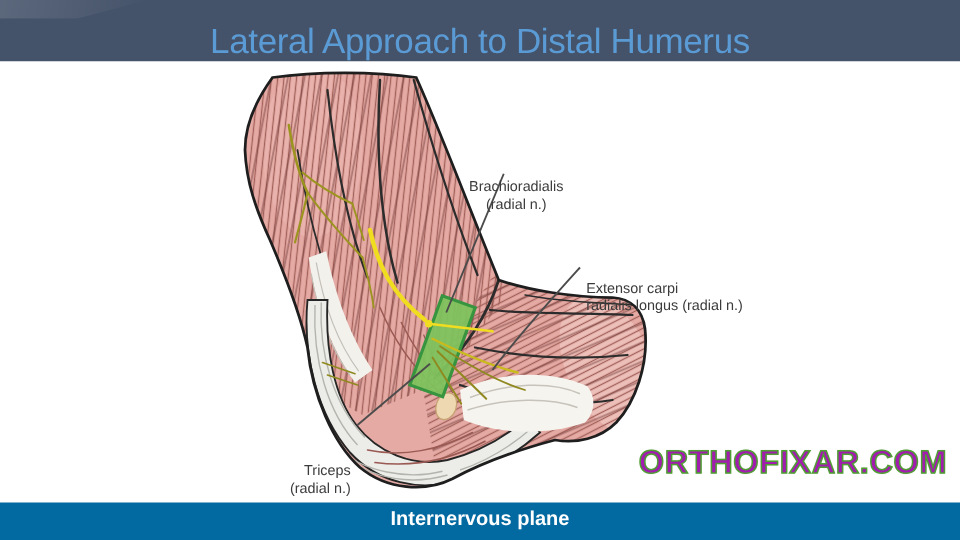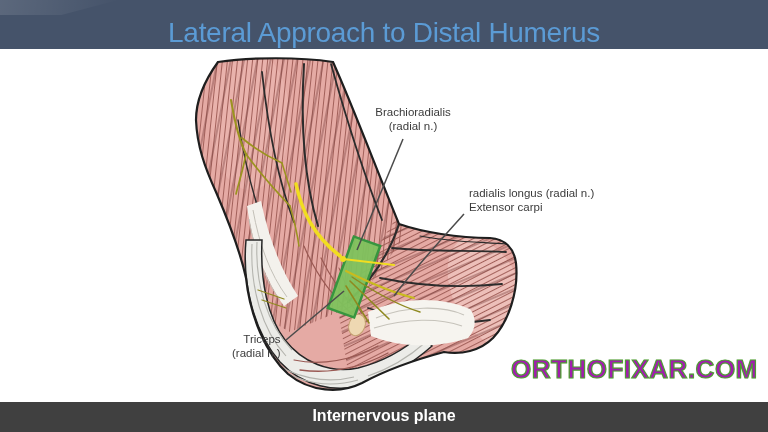--- a/index.html
+++ b/index.html
@@ -17,28 +17,28 @@
     background:linear-gradient(100deg,rgba(255,255,255,.12),rgba(255,255,255,0));
     clip-path:polygon(0 0,100% 0,52% 100%,0 100%);
   }
   .header-title{
     color:#5b9bd5;font-size:28px;font-weight:500;letter-spacing:-0.3px;
     margin-top:-2px;white-space:nowrap;
   }
   
   .footer{
     position:absolute;left:0;top:402px;width:768px;height:30px;
-    background:#404040;display:flex;align-items:center;justify-content:center;
+    background:#0369a1;display:flex;align-items:center;justify-content:center;
   }
   .footer-label{color:#ffffff;font-size:16px;font-weight:bold;margin-top:-3px;}
   
   .figure-svg{position:absolute;left:0;top:0;width:768px;height:432px;}
   .fig-label{
     position:absolute;color:#3b3b3b;font-size:11.5px;line-height:13.5px;
-    font-family:"Liberation Sans",sans-serif;white-space:nowrap;
+    font-family:"Liberation Sans",sans-serif;white-space:nowrap;margin-top:38px;
   }
   .lbl-brachioradialis{left:352px;top:106px;width:122px;text-align:center;}
   .lbl-ecrl{left:469px;top:187px;text-align:left;}
   .lbl-triceps{left:232px;top:333px;text-align:right;}
   
   .watermark{
     position:absolute;left:511px;top:354px;
     font-size:26px;font-weight:bold;letter-spacing:0.5px;
     color:#a21caf;-webkit-text-stroke:1.2px #4f9d33;
     text-shadow:0 0 1px #4f9d33;white-space:nowrap;
@@ -165,22 +165,22 @@
       <path d="M464,214 C445,235 415,268 394,296"></path>
       <path d="M286,340 L344,291"></path>
     </g>
   </svg>
 
   <div class="fig-label lbl-brachioradialis">
     <div>Brachioradialis</div>
     <div>(radial n.)</div>
   </div>
   <div class="fig-label lbl-ecrl">
+    <div>Extensor carpi</div>
     <div>radialis longus (radial n.)</div>
-    <div>Extensor carpi</div>
   </div>
   <div class="fig-label lbl-triceps">
     <div>Triceps</div>
     <div>(radial n.)</div>
   </div>
 
   <div class="watermark">ORTHOFIXAR.COM</div>
 
   <div class="header">
     <div class="header-title">Lateral Approach to Distal Humerus</div>

